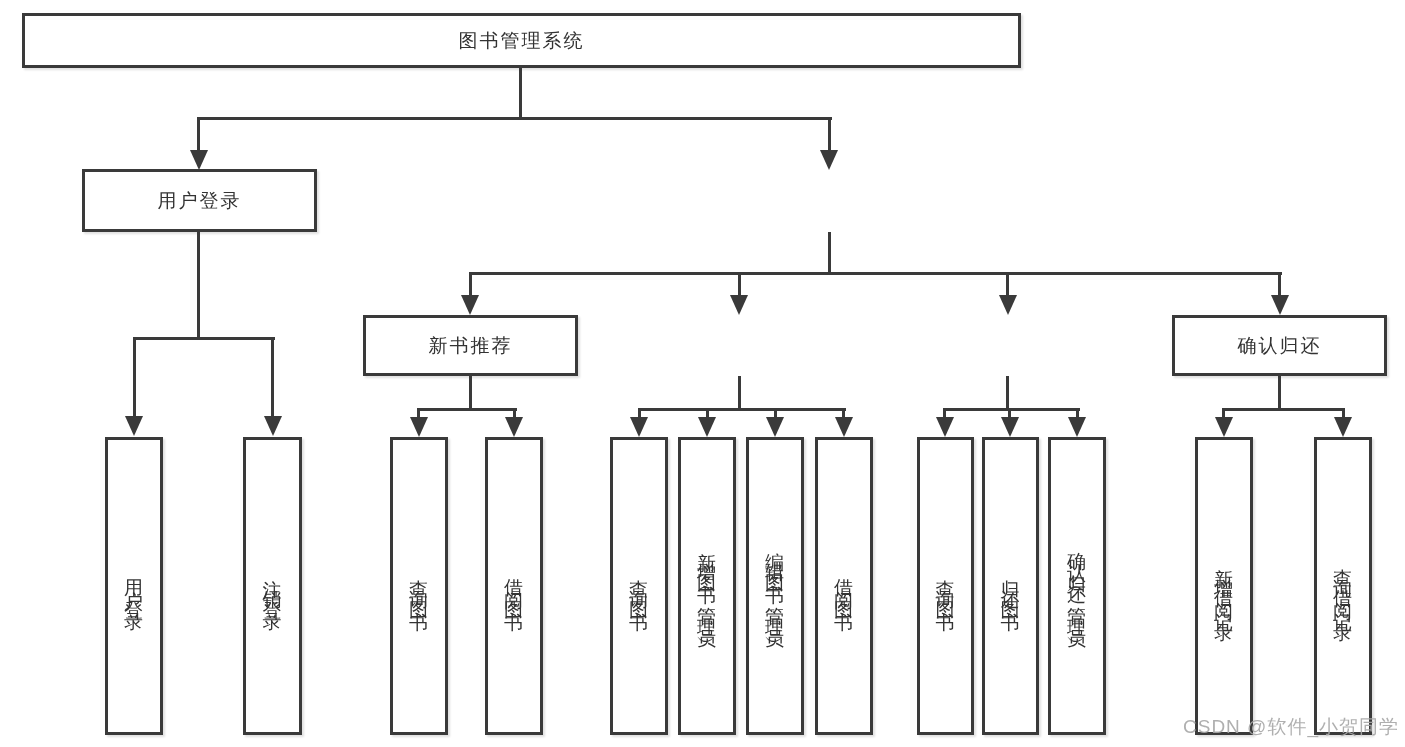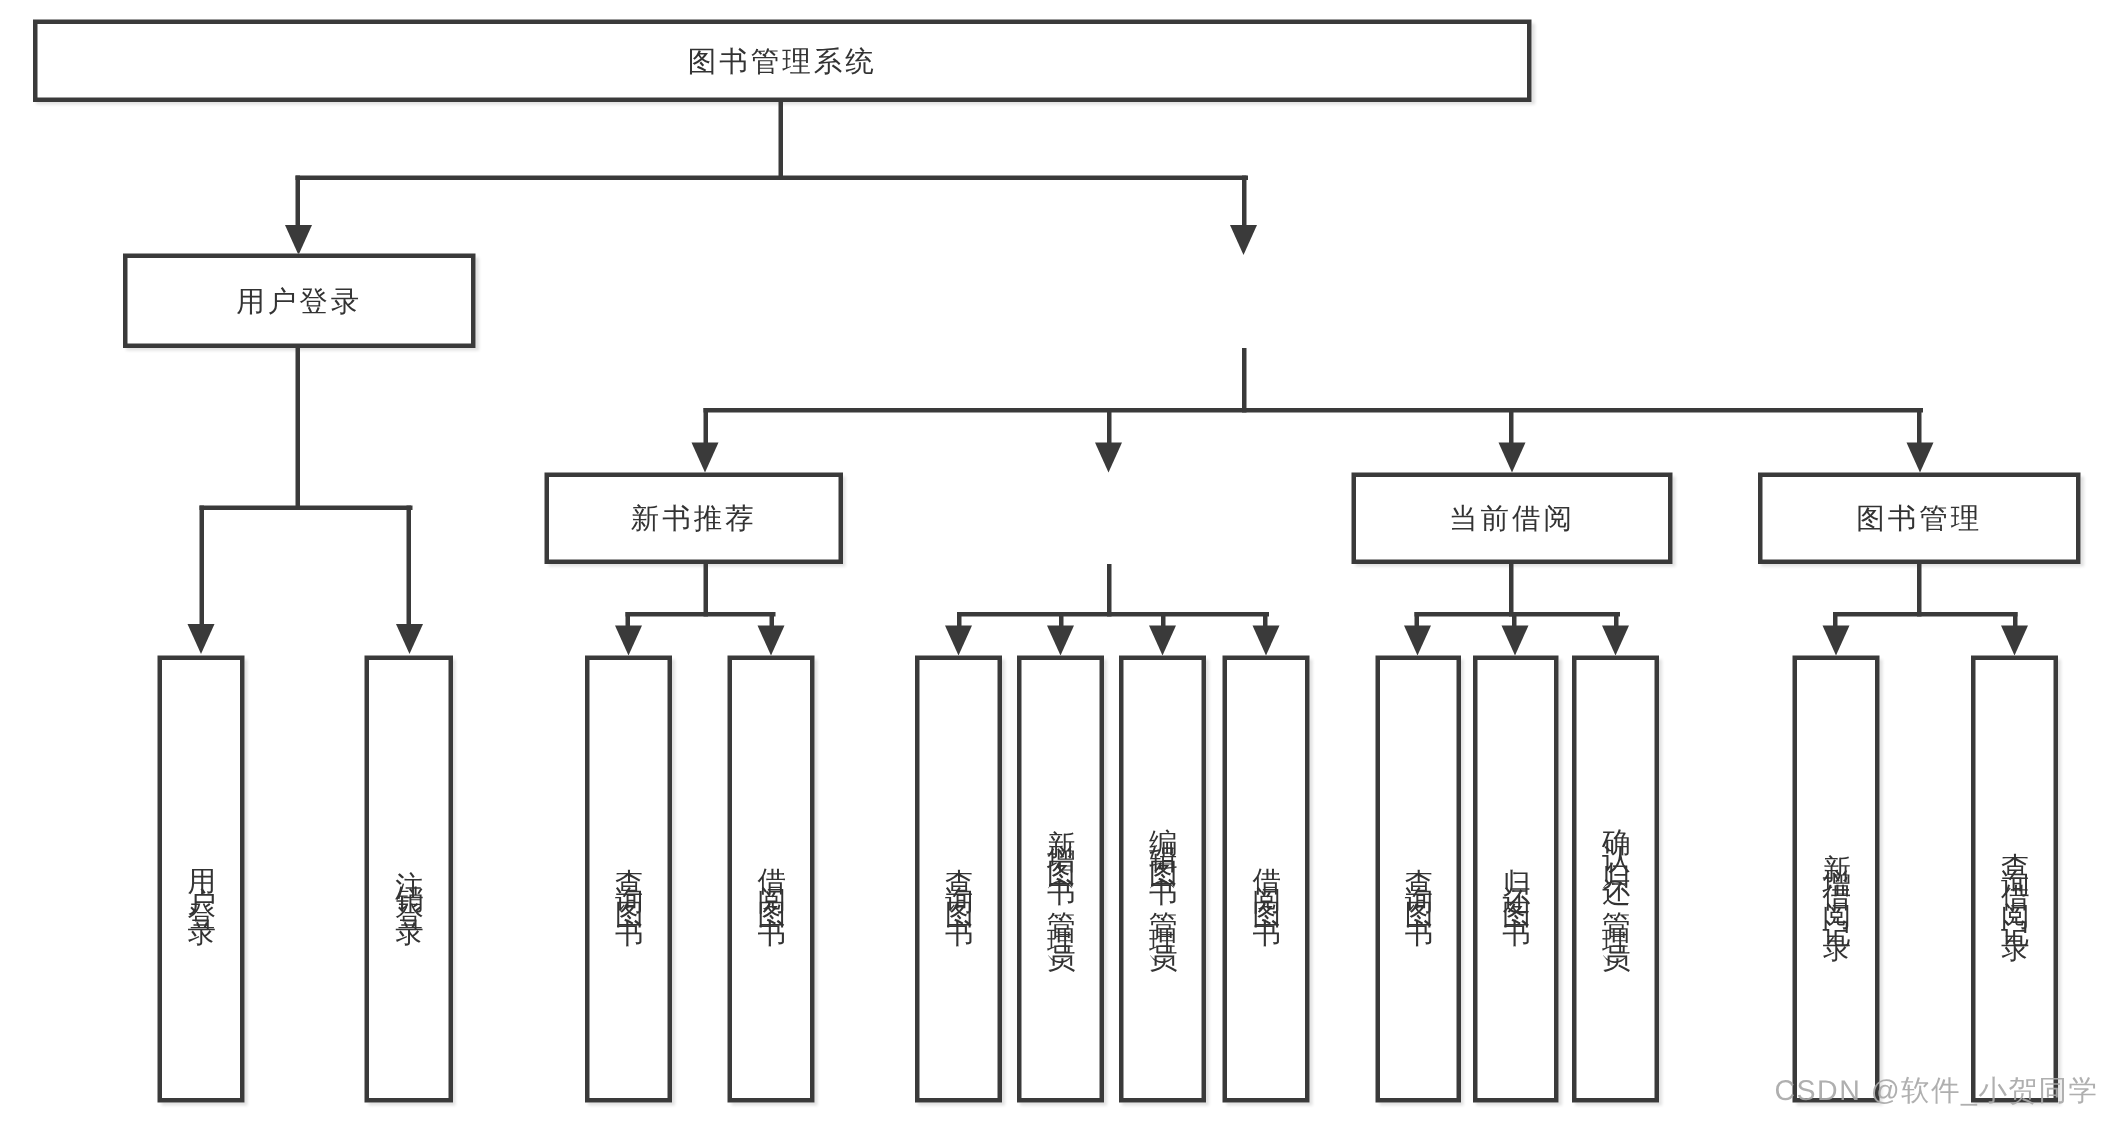--- a/index.html
+++ b/index.html
@@ -78,23 +78,22 @@
   <div class="hl" style="left:469px; top:272px; width:813px;"></div>
   <div class="vl" style="left:469px; top:272px; height:26px;"></div>
   <div class="ah" style="left:461px; top:295px;"></div>
   <div class="vl" style="left:738px; top:272px; height:26px;"></div>
   <div class="ah" style="left:730px; top:295px;"></div>
   <div class="vl" style="left:1006px; top:272px; height:26px;"></div>
   <div class="ah" style="left:999px; top:295px;"></div>
   <div class="vl" style="left:1278px; top:272px; height:26px;"></div>
   <div class="ah" style="left:1271px; top:295px;"></div>
 
-  <div class="box" style="left:363px; top:315px; width:199px; height:61px;">新书推荐</div>
-  <div class="box" style="left:901px; top:315px; width:214px; height:61px;">当前借阅</div>
-  <div class="box" style="left:1172px; top:315px; width:215px; height:61px;">图书管理</div>
+  <div class="box" style="left:363px; top:315px; width:215px; height:61px;">新书推荐</div>
+  <div class="box" style="left:1172px; top:315px; width:215px; height:61px;">确认归还</div>
 
   <div class="vl" style="left:469px; top:376px; height:35px;"></div>
   <div class="hl" style="left:417px; top:408px; width:100px;"></div>
   <div class="vl" style="left:417px; top:408px; height:12px;"></div>
   <div class="ah" style="left:410px; top:417px;"></div>
   <div class="vl" style="left:513px; top:408px; height:12px;"></div>
   <div class="ah" style="left:505px; top:417px;"></div>
 
   <div class="vl" style="left:738px; top:376px; height:35px;"></div>
   <div class="hl" style="left:638px; top:408px; width:208px;"></div>

